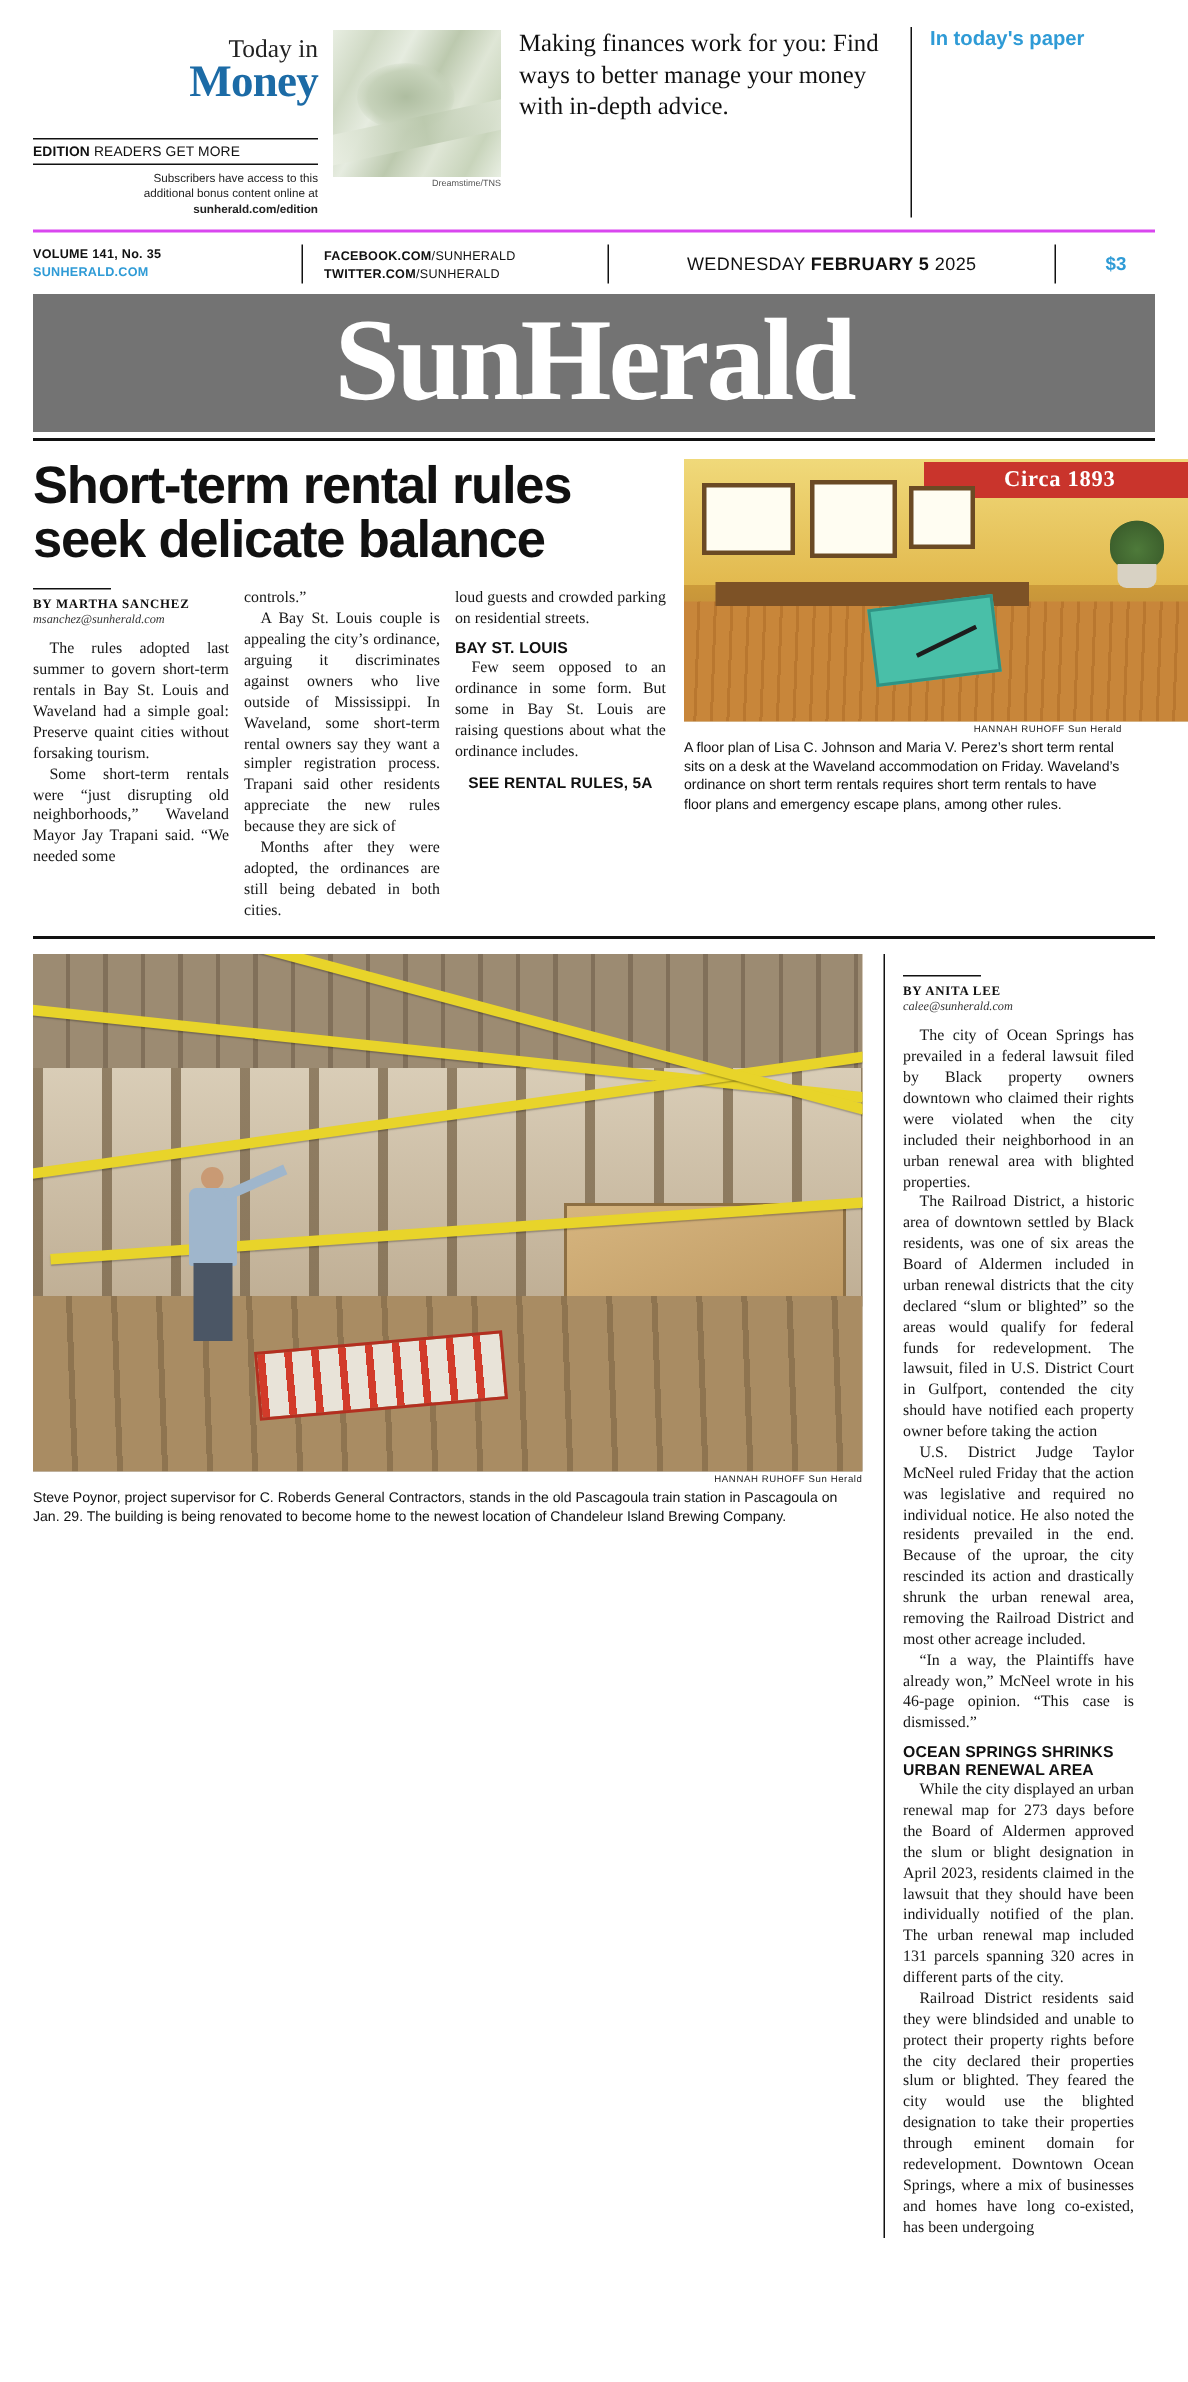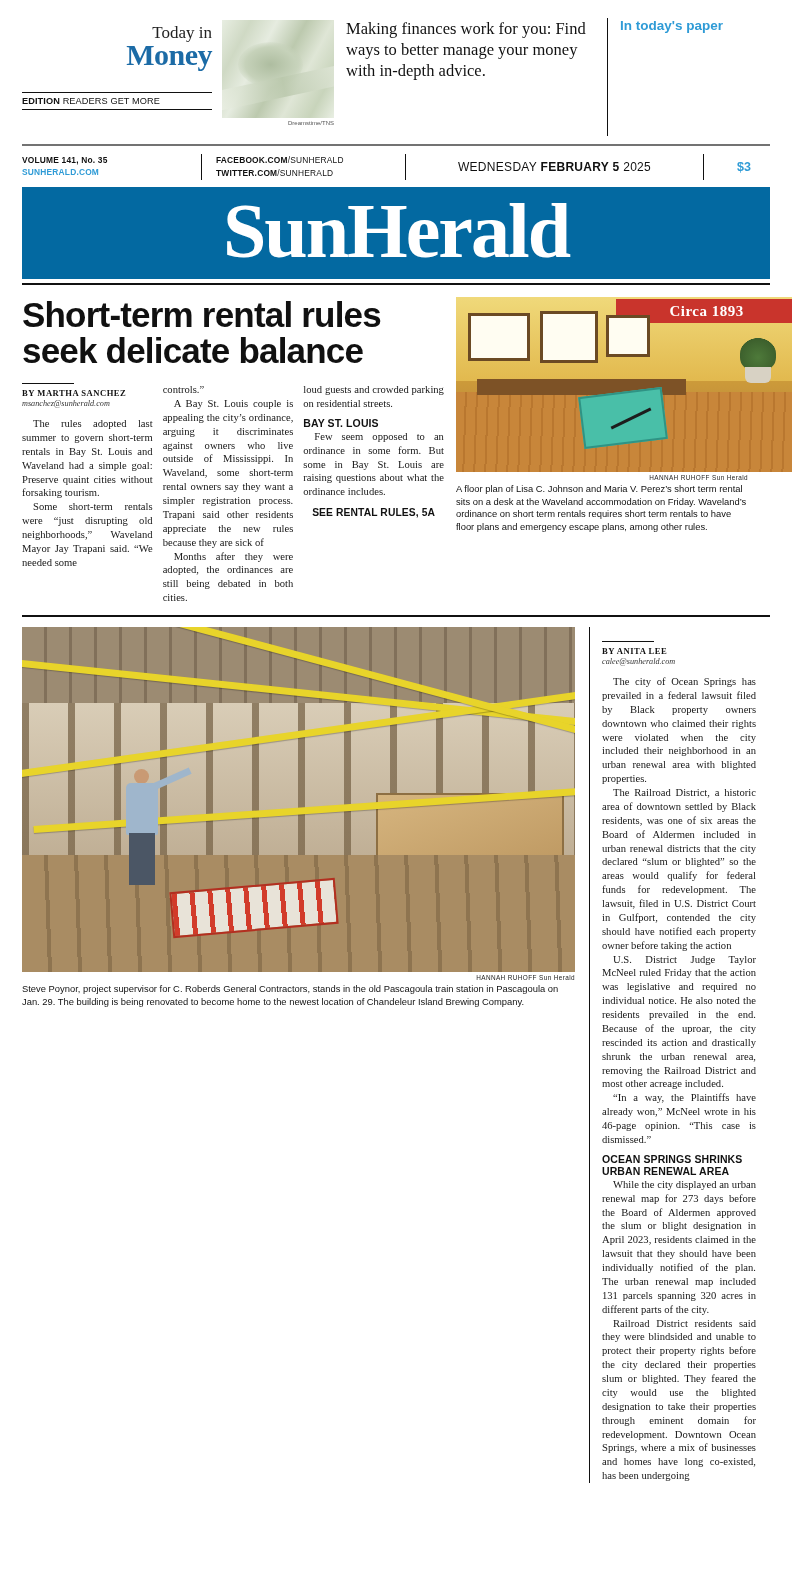--- a/index.html
+++ b/index.html
@@ -10,21 +10,21 @@
     font-family:"Liberation Serif", serif;
     color:#111;
     overflow:hidden;
   }
   .page { position:relative; width:792px; height:1588px; padding:0; }
 
   
   .promo {
     display:flex; align-items:stretch;
     margin:18px 22px 0 22px;
-    border-bottom:2px solid #737373;
+    border-bottom:2px solid #d946ef;
     padding-bottom:8px;
     min-height:128px;
   }
   .promo-col1 { width:200px; padding-right:10px; }
   .todayin {
     text-align:right; font-family:"Liberation Serif", serif;
     font-size:17px; color:#222; line-height:1.05; margin-top:6px;
   }
   .moneyword {
     text-align:right; font-family:"Liberation Serif", serif;
@@ -104,21 +104,21 @@
     font-size:12px; letter-spacing:.3px;
   }
   .folio-date b { font-weight:bold; }
   .folio-price {
     width:52px; text-align:center; color:#2f9bd6;
     font-family:"Liberation Sans", sans-serif; font-weight:bold; font-size:12.5px;
   }
 
   
   .masthead {
-    margin:0 22px; background:#0369a1; height:92px;
+    margin:0 22px; background:#737373; height:92px;
     display:flex; align-items:center; justify-content:center;
   }
   .masthead .logo {
     font-family:"Liberation Serif", serif; font-weight:bold;
     font-size:78px; color:#fff; letter-spacing:-2px; line-height:1;
     margin-top:-4px;
   }
   .mast-rule { margin:4px 22px 0 22px; border-top:2.5px solid #111; }
 
   
@@ -292,20 +292,25 @@
   <div class="promo">
     <div class="promo-col1">
       <div class="todayin">Today in</div>
       <div class="moneyword">Money</div>
       <div class="edrule"></div>
       <div class="edline">
         <b>EDITION</b>
         <span>READERS GET MORE</span>
       </div>
       <div class="edrule2"></div>
+      <div class="edsub">
+        <div>Subscribers have access to this</div>
+        <div>additional bonus content online at</div>
+        <div class="bold">sunherald.com/edition</div>
+      </div>
     </div>
 
     <div class="promo-photo">
       <div class="moneyimg"></div>
       <div class="credit-sm">Dreamstime/TNS</div>
     </div>
 
     <div class="promo-text">Making finances work for you: Find ways to better manage your money with in-depth advice.</div>
 
     <div class="promo-divider"></div>

